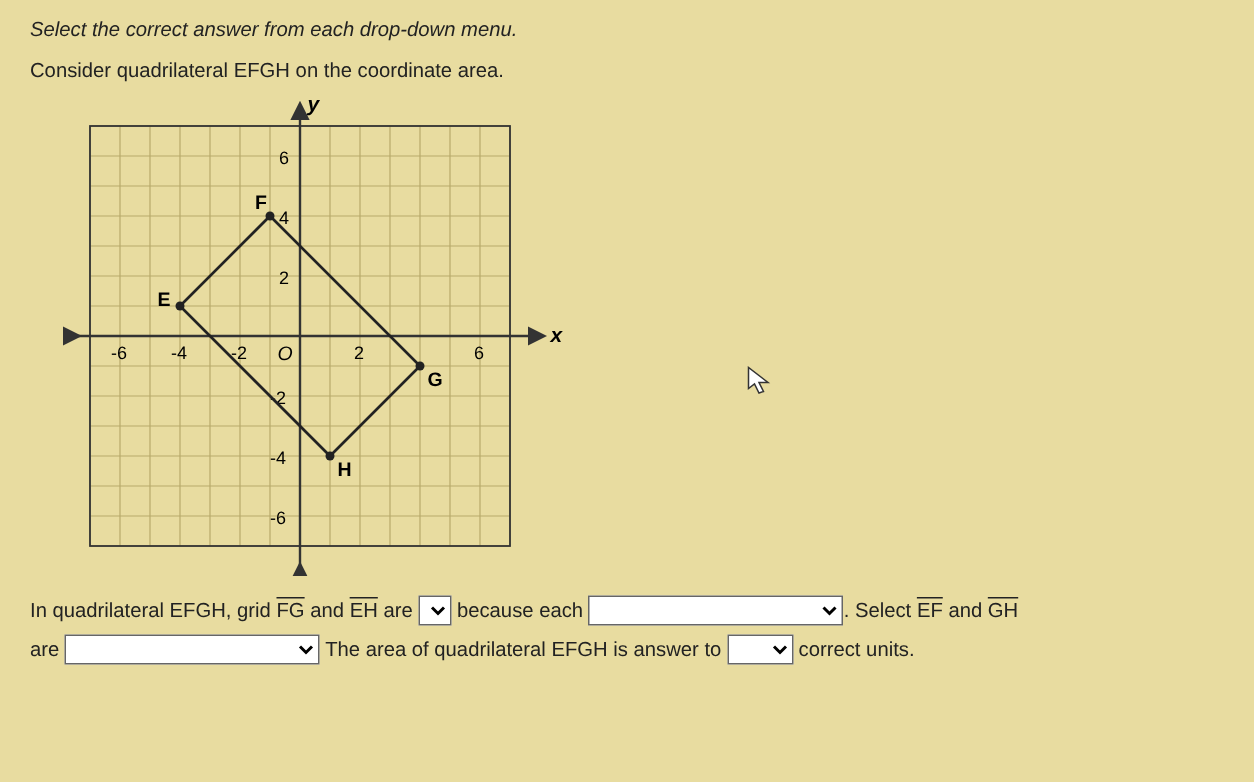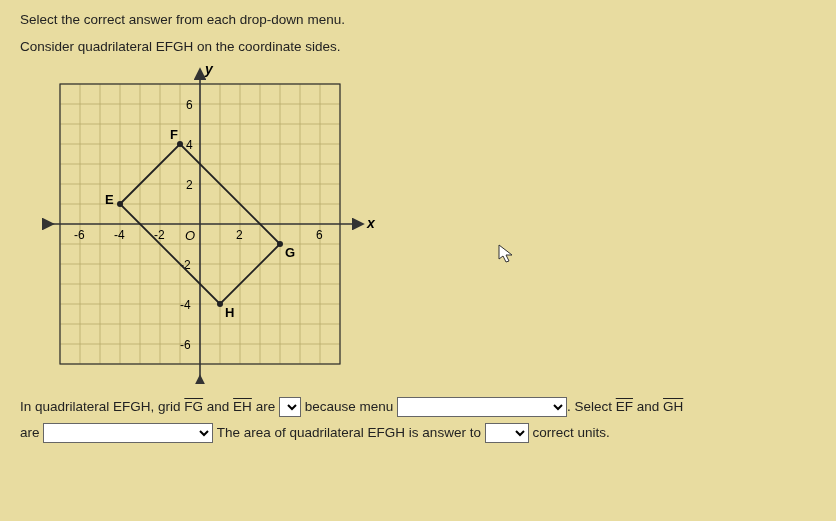--- a/index.html
+++ b/index.html
@@ -7,21 +7,21 @@
     margin: 0;
     padding: 12px 20px;
     width: 836px;
     height: 521px;
     background: #e8dca0;
     font-family: Arial, sans-serif;
     font-size: 13.5px;
     color: #222;
     position: relative;
   }
-  .instr { margin-bottom: 12px; }
+  .instr { margin-bottom: 12px; font-style: italic; }
   .sub { margin-bottom: 10px; }
   .graph-wrap {
     position: relative;
     width: 360px;
     height: 320px;
     margin-left: 10px;
   }
   svg.graph { position: absolute; top: 0; left: 0; }
   .sentence {
     margin-top: 10px;
@@ -38,21 +38,21 @@
   .cursor-svg {
     position: absolute;
     left: 498px;
     top: 244px;
   }
 </style>
 </head>
 <body>
 
 <div class="instr">Select the correct answer from each drop-down menu.</div>
-<div class="sub">Consider quadrilateral EFGH on the coordinate sides.</div>
+<div class="sub">Consider quadrilateral EFGH on the coordinate area.</div>
 
 <div class="graph-wrap">
 <svg class="graph" width="360" height="320" viewBox="0 0 360 320">
 
   <defs>
     <marker id="arrow" markerWidth="8" markerHeight="8" refX="5" refY="4" orient="auto">
       <path d="M0,0 L8,4 L0,8 Z" fill="#333"></path>
     </marker>
   </defs>
 
@@ -121,15 +121,15 @@
   <text x="255" y="193" font-size="13" font-weight="bold">G</text>
   <text x="195" y="253" font-size="13" font-weight="bold">H</text>
 </svg>
 </div>
 
 <svg class="cursor-svg" width="18" height="22">
   <path d="M1,1 L1,15 L5,12 L8,18 L11,17 L8,11 L14,11 Z" fill="#fff" stroke="#333" stroke-width="1"></path>
 </svg>
 
 <div class="sentence">
-  <span>In quadrilateral EFGH, grid </span><span class="ov">FG</span><span> and </span><span class="ov">EH</span><span> are </span><select class="dd" style="120px"><option></option></select><span> because menu </span><select class="dd" style="width:170px"><option></option></select><span>. Select </span><span class="ov">EF</span><span> and </span><span class="ov">GH</span><br>
+  <span>In quadrilateral EFGH, grid </span><span class="ov">FG</span><span> and </span><span class="ov">EH</span><span> are </span><select class="dd" style="120px"><option></option></select><span> because each </span><select class="dd" style="width:170px"><option></option></select><span>. Select </span><span class="ov">EF</span><span> and </span><span class="ov">GH</span><br>
   <span>are </span><select class="dd" style="width:170px"><option></option></select><span> The area of quadrilateral EFGH is answer to </span><select class="dd" style="width:44px"><option></option></select><span> correct units.</span>
 </div>
 
 </body></html>

